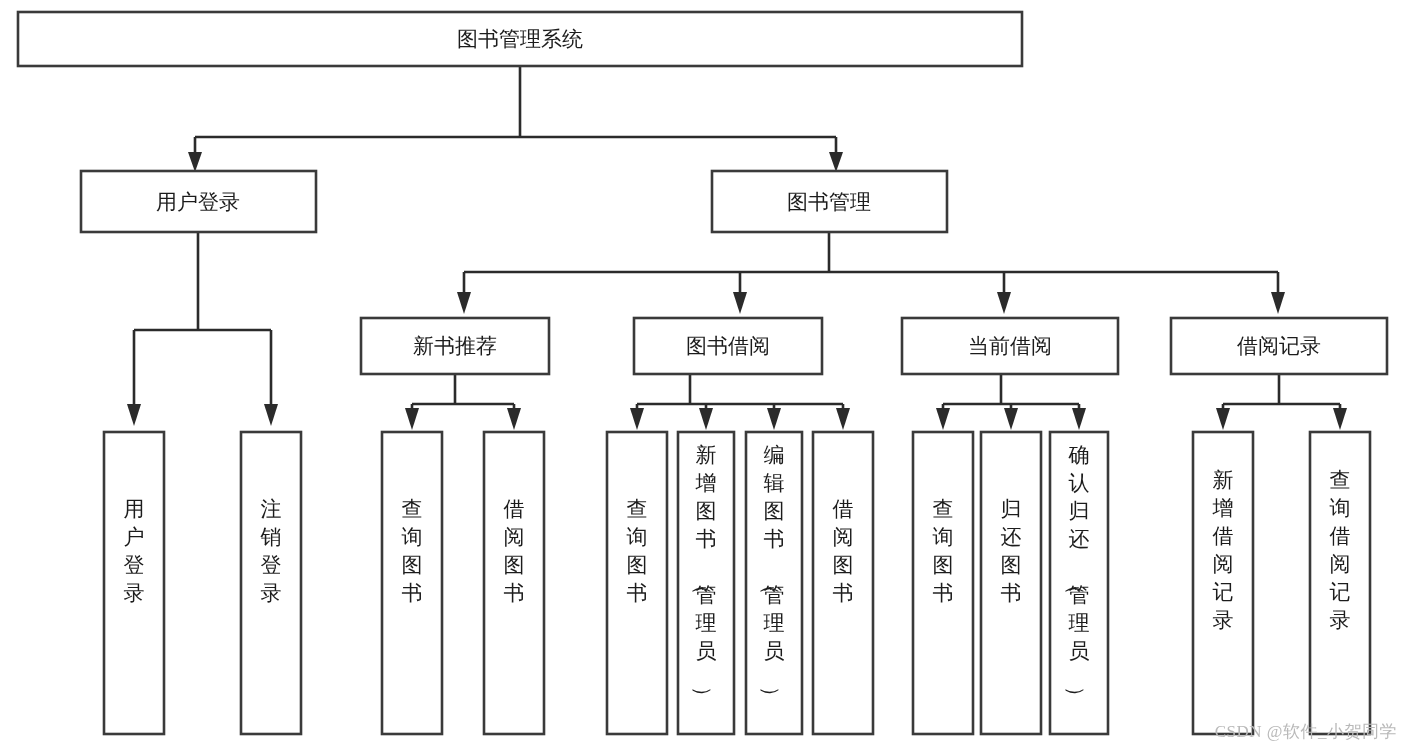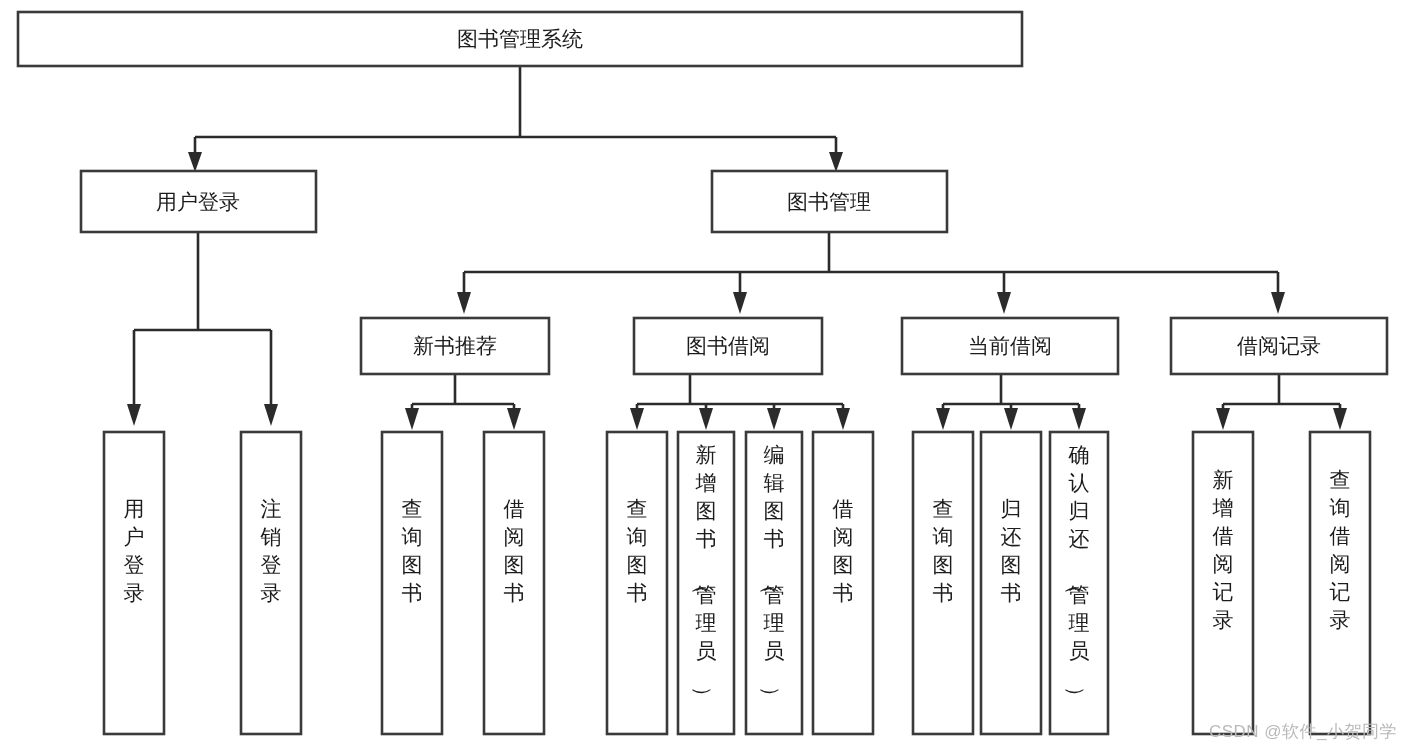--- a/index.html
+++ b/index.html
@@ -52,21 +52,21 @@
   .node-label-v {
     font-family: "DejaVu Sans", "Liberation Sans", sans-serif;
     fill: #1c1c1c;
     font-size: 21px;
     text-anchor: middle;
   }
   .watermark {
     position: absolute;
     right: 8px;
     bottom: 4px;
-    font-family: Liberation Sans, sans-serif;
+    font-family: Liberation Serif, serif;
     font-size: 17px;
     color: #b9b9b9;
     letter-spacing: 0.5px;
     white-space: nowrap;
     user-select: none;
   }
 </style>
 </head>
 <body>
 

